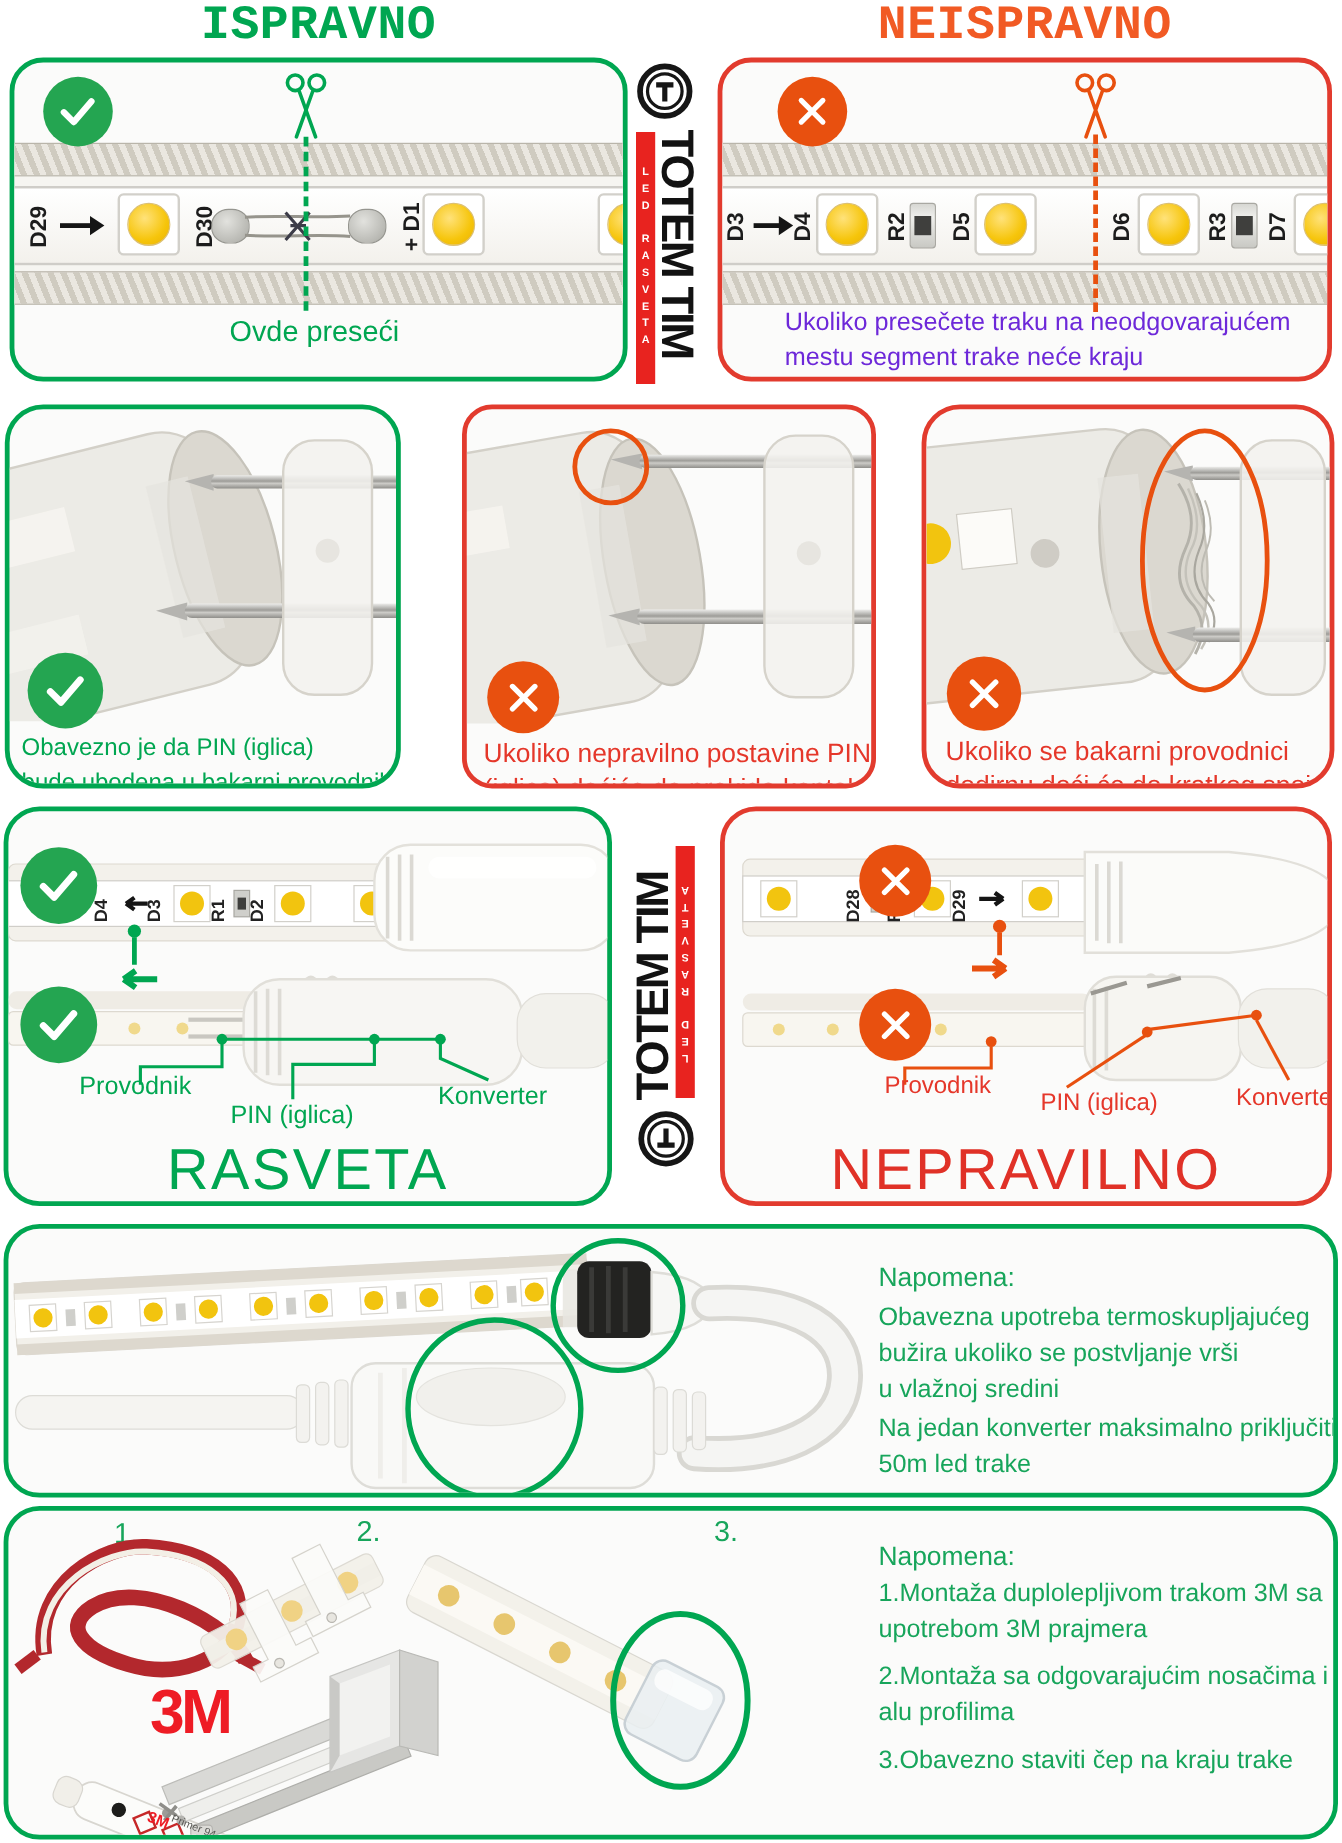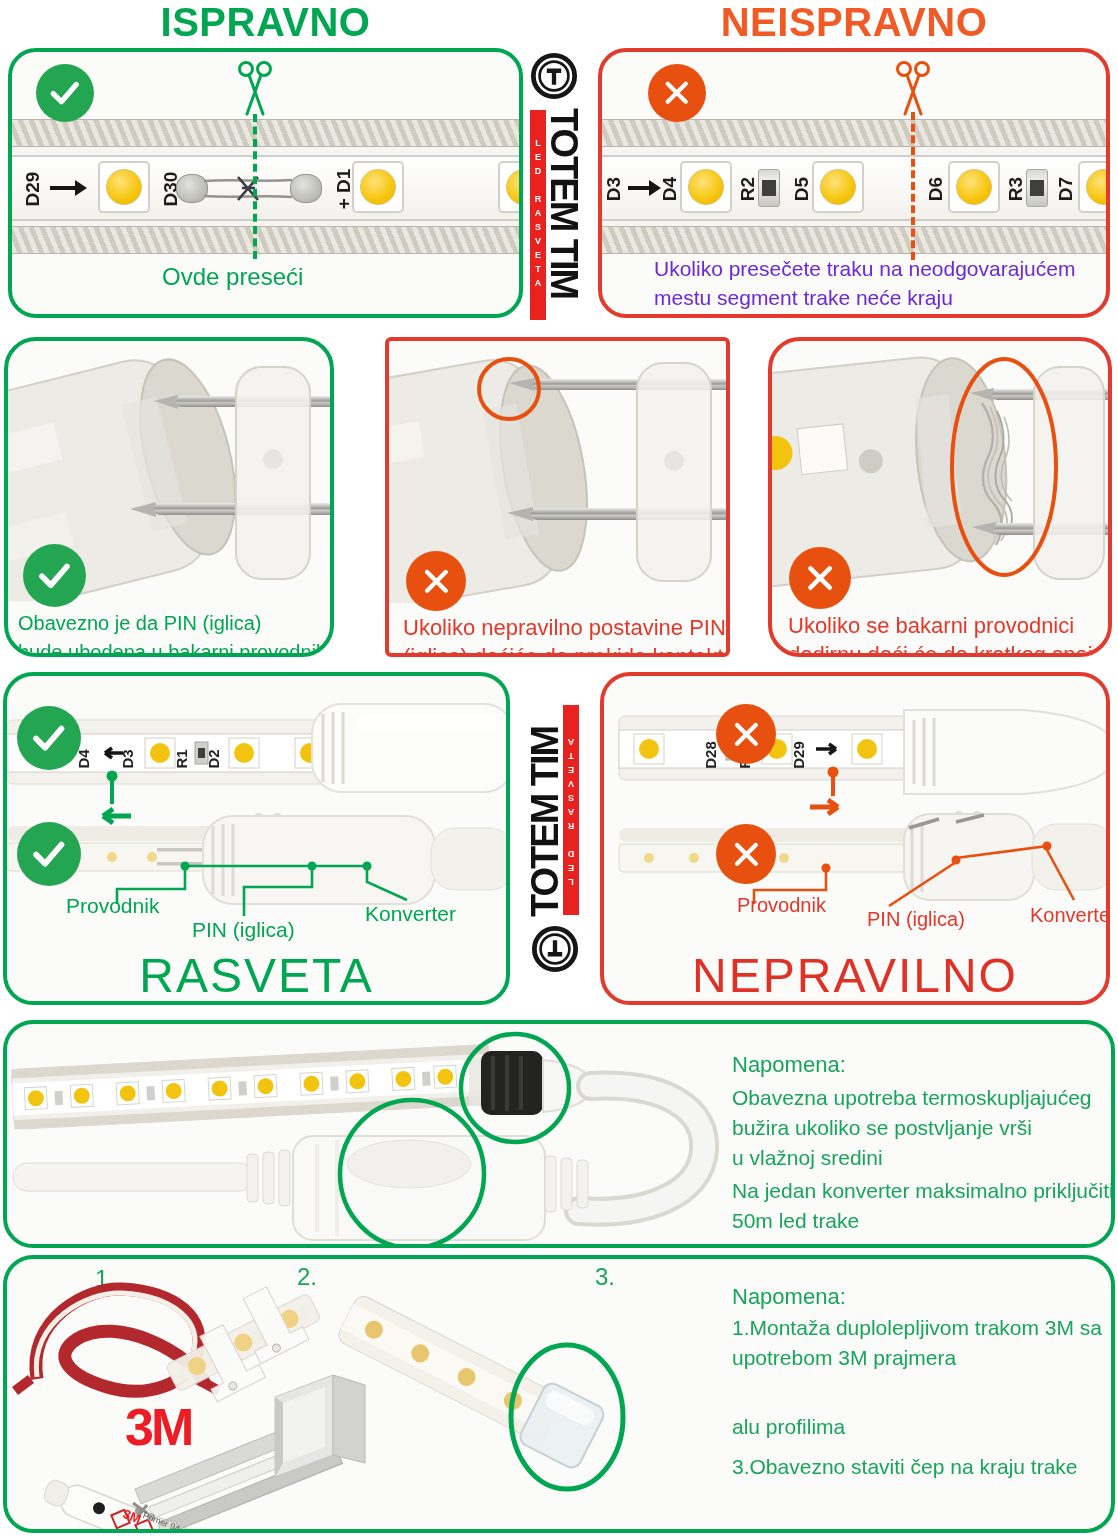--- a/index.html
+++ b/index.html
@@ -1,21 +1,21 @@
 <!DOCTYPE html>
 <html><head>
 <meta charset="utf-8">
 <style>
   html,body{margin:0;padding:0;background:#fff;}
   .page{position:relative;width:1118px;height:1536px;background:#fff;overflow:hidden;
         font-family:"Liberation Sans",sans-serif;}
   .abs{position:absolute;}
 
   
-  .big-title{position:absolute;text-align:center;font-size:40px;font-weight:bold;letter-spacing:0.5px;}
+  .big-title{position:absolute;text-align:center;font-size:40px;font-weight:bold;letter-spacing:0.5px;font-family:Liberation Mono, monospace;}
   .t-green{color:#00A651;}
   .t-orange{color:#F15A24;}
 
   
   .panel{position:absolute;border:4px solid #00A651;border-radius:28px;background:#fbfbfa;
          box-sizing:border-box;overflow:hidden;}
   .panel.red{border-color:#E23B2E;}
 
   
   .cicon{position:absolute;border-radius:50%;display:flex;align-items:center;justify-content:center;}
@@ -130,21 +130,21 @@
         </svg>
     </div>
     <div class="scissors sc-green" style="left:219px;top:6px;width:48px;height:62px">
       <svg viewBox="0 0 44 62">
         <circle cx="13" cy="11" r="6.5" fill="none" stroke="currentColor" stroke-width="3"></circle>
         <circle cx="31" cy="11" r="6.5" fill="none" stroke="currentColor" stroke-width="3"></circle>
         <path d="M16 17 L30 56 M28 17 L14 56" stroke="currentColor" stroke-width="3" stroke-linecap="round" fill="none"></path>
       </svg>
     </div>
     <div class="dashline" style="left:241px;top:62px;height:145px"></div>
-    <div class="cap green-text" style="left:150px;top:211px;width:200px;text-align:left;font-size:24px">Ovde preseći</div>
+    <div class="cap green-text" style="left:150px;top:211px;width:200px;text-align:center;font-size:24px">Ovde preseći</div>
   </div>
 
   <div class="panel red" style="left:598px;top:48px;width:512px;height:270px">
     <div class="tube" style="top:67px;height:135px">
       <div class="braid top"></div>
         <div class="braid bot"></div>
       <div class="pcb">
         <span class="slabel" style="left:0px">D3</span>
         <div class="arr right" style="left:26px;width:22px"></div>
         <span class="slabel" style="left:56px">D4</span>
@@ -208,21 +208,21 @@
       <svg viewBox="0 0 24 24">
           <path d="M5 12.5 L10 17.5 L19 7" stroke="#fff" stroke-width="3.2" fill="none" stroke-linecap="round" stroke-linejoin="round"></path>
         </svg>
     </div>
     <div class="cap green-text" style="left:10px;top:268px;font-size:20px;line-height:29px">
       <div>Obavezno je da PIN (iglica)</div>
       <div>bude ubodena u bakarni provodnik</div>
     </div>
   </div>
 
-  <div class="panel red" style="left:385px;top:337px;width:345px;height:320px;border-radius:6px">
+  <div class="panel red" style="left:385px;top:337px;width:345px;height:320px;border-radius:25px">
     <svg width="345" height="262" viewBox="0 0 345 262">
       <g transform="rotate(-10 150 130)">
         <rect x="-90" y="12" width="250" height="228" rx="44" fill="#ecebe6" stroke="#d3d0c8" stroke-width="2"></rect>
         <ellipse cx="155" cy="128" rx="40" ry="104" fill="#dbd8d0" stroke="#c6c3ba" stroke-width="2"></ellipse>
         <rect x="-70" y="60" width="110" height="36" fill="#f7f5f0" opacity="0.8"></rect>
         <rect x="105" y="60" width="34" height="132" fill="#e6e4de" opacity="0.7"></rect>
       </g>
       <polygon points="120,42 146,37 146,50" fill="#b5b4b0"></polygon>
       <rect x="144" y="38" width="201" height="11" rx="5" fill="url(#met)"></rect>
       <polygon points="118,172 144,166 144,180" fill="#b5b4b0"></polygon>
@@ -569,17 +569,18 @@
       <ellipse cx="560" cy="158" rx="56" ry="72" fill="none" stroke="#00A651" stroke-width="5"></ellipse>
     </svg>
 
     <div class="brand3m" style="left:118px;top:138px">3M</div>
     <div class="abs" style="left:116px;top:250px;transform:rotate(22deg);font-weight:900;font-size:13px;color:#EE1C25">3M</div>
     <div class="abs" style="left:135px;top:258px;transform:rotate(22deg);font-size:9px;color:#5a5a56">Primer 94</div>
 
     <div class="note-head" style="left:725px;top:25px">Napomena:</div>
     <div class="note-line" style="left:725px;top:57px">1.Montaža duplolepljivom trakom 3M sa</div>
     <div class="note-line" style="left:725px;top:87px">upotrebom 3M prajmera</div>
+    <div class="note-line" style="left:725px;top:126px">2.Montaža sa odgovarajućim nosačima i</div>
     <div class="note-line" style="left:725px;top:156px">alu profilima</div>
     <div class="note-line" style="left:725px;top:196px">3.Obavezno staviti čep na kraju trake</div>
   </div>
 
 </div>
 
 </body></html>

